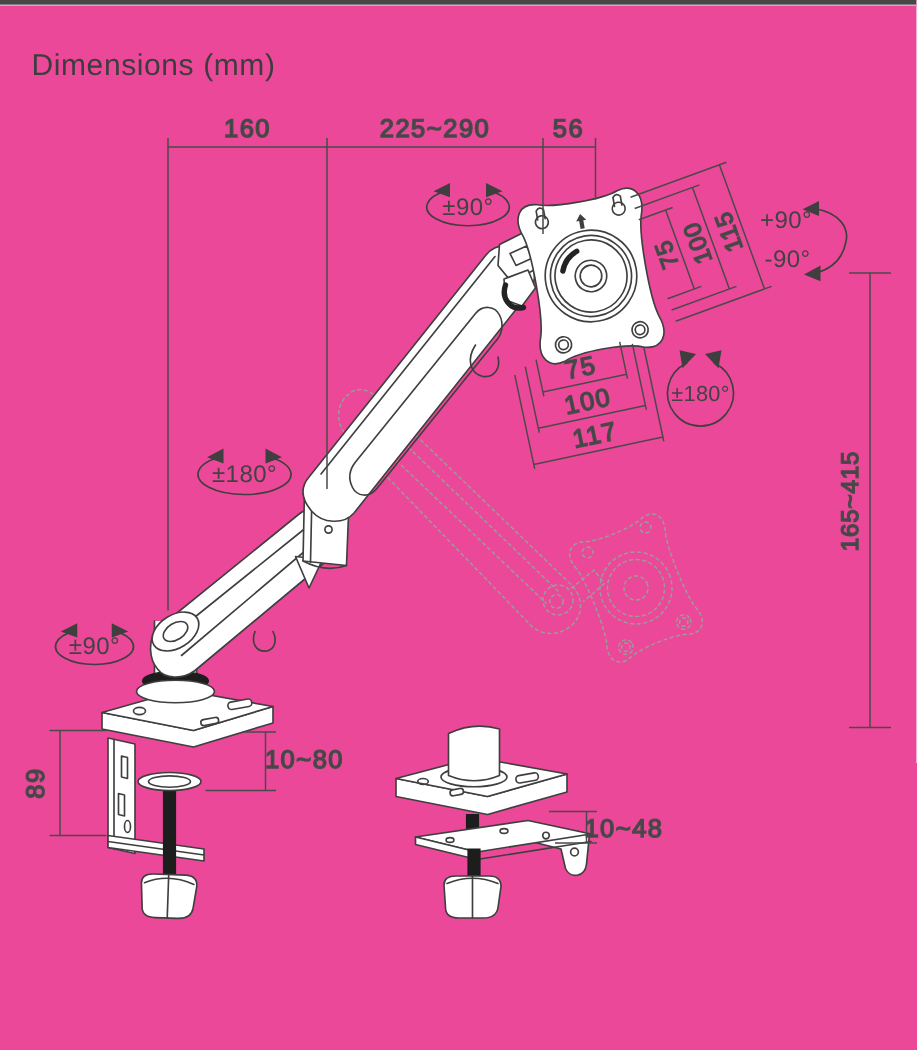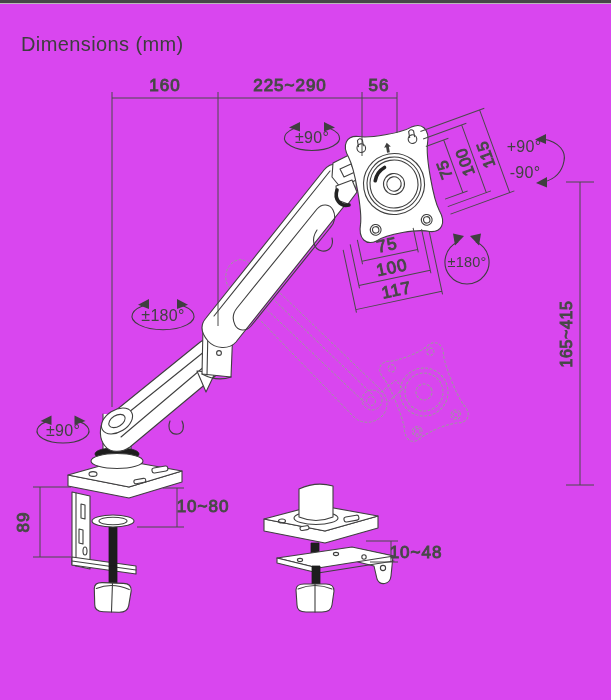--- a/index.html
+++ b/index.html
@@ -1,16 +1,16 @@
 <!DOCTYPE html>
 <html><head>
 <meta charset="utf-8">
 <style>
   html,body{margin:0;padding:0;background:#fff;width:611px;height:700px;overflow:hidden}
-  #stage{position:relative;width:611px;height:700px;background:#d946ef;font-family:"Liberation Sans",sans-serif}
+  #stage{position:relative;width:611px;height:700px;background:#ec4899;font-family:"Liberation Sans",sans-serif}
   #topbar{position:absolute;left:0;top:0;width:611px;height:3px;background:#474747;border-bottom:1px solid #b9b9b9}
   #title{position:absolute;left:21px;top:33px;font-size:20px;letter-spacing:.4px;color:#3d3d3d}
   svg .ln{stroke:#3f3f3f;stroke-width:1.1;fill:none;stroke-linecap:round;stroke-linejoin:round}
   svg .fw{fill:#fff}
   svg .dk{fill:#1d1d1d;stroke:#1d1d1d;stroke-width:.8}
   svg .thick{stroke:#232323;stroke-width:3.6;fill:none;stroke-linecap:round}
   svg .dim{stroke:#4a4a4a;stroke-width:1;fill:none}
   svg .gh{stroke:#9b9b9b;stroke-width:1;fill:none;stroke-dasharray:2 2.4;stroke-linecap:round;stroke-linejoin:round}
   svg .ah{fill:#3f3f3f;stroke:none}
   svg text{font-family:"Liberation Sans",sans-serif;fill:#424242}

